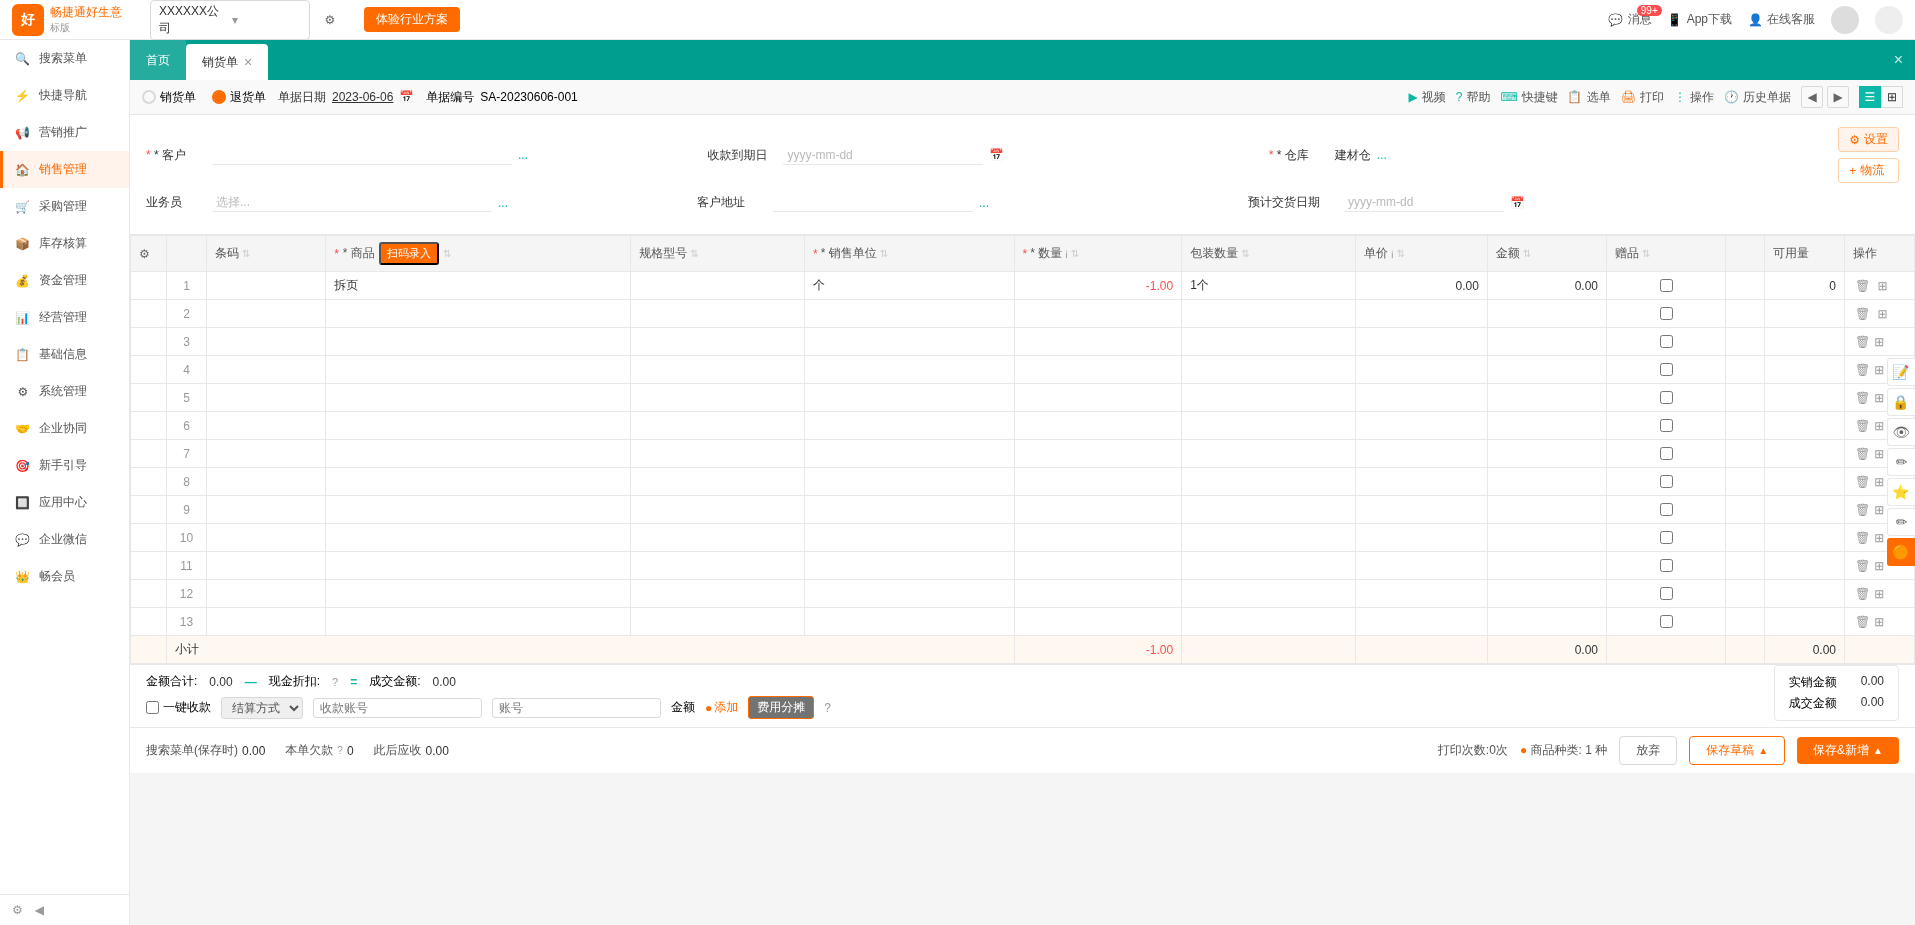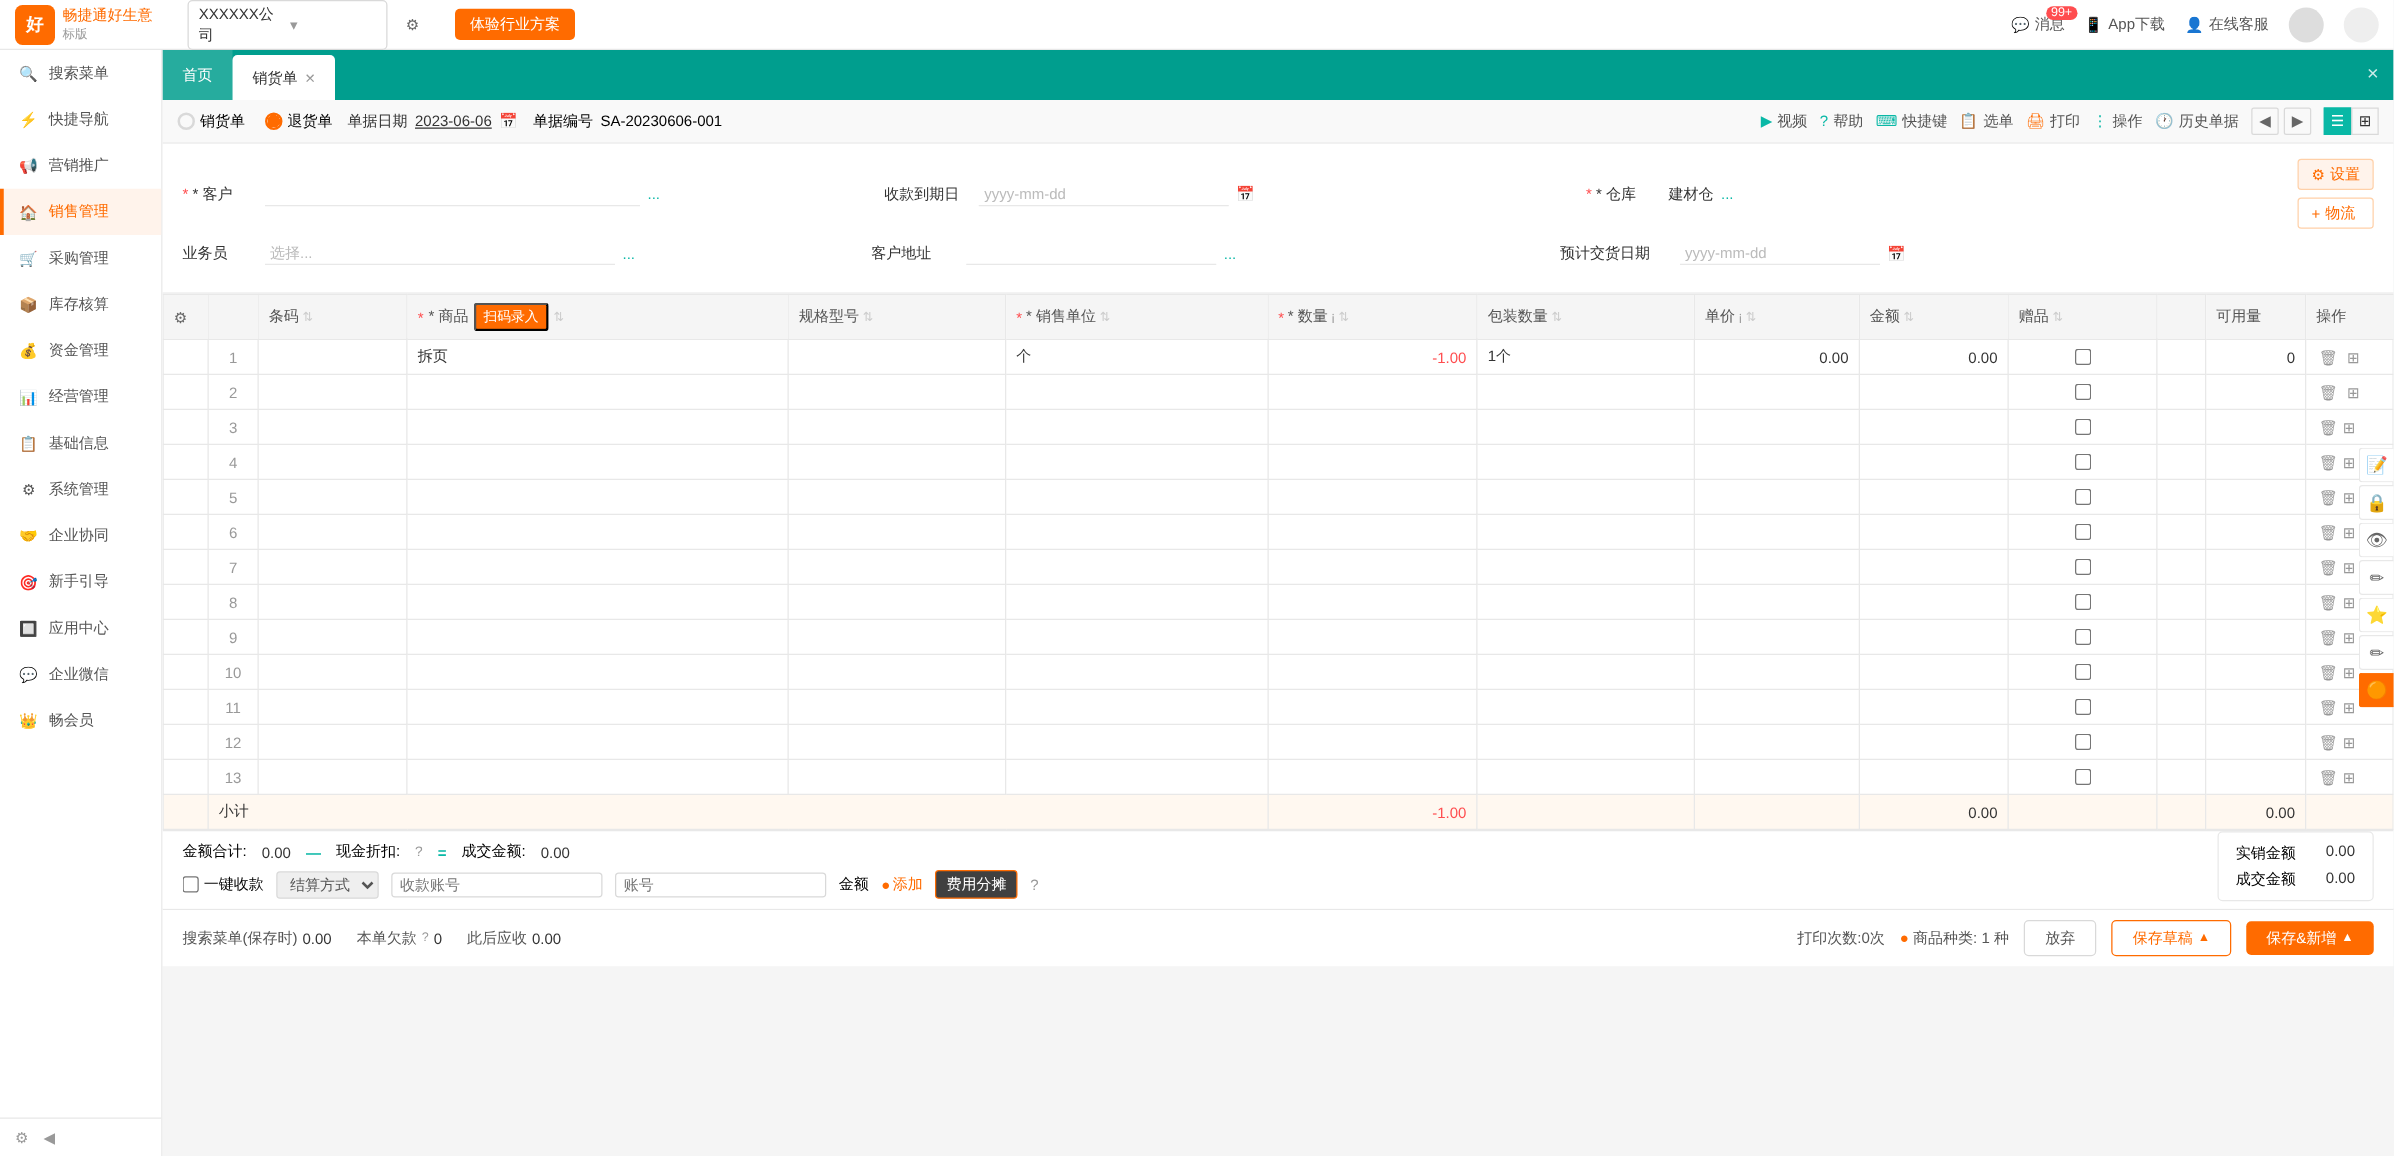--- a/index.html
+++ b/index.html
@@ -93,21 +93,21 @@
     .footer-section { background: white; border-top: 1px solid #e8e8e8; padding: 8px 16px; flex-shrink: 0; }
     .footer-total { display: flex; align-items: center; gap: 12px; margin-bottom: 6px; }
     .minus-icon { color: #09b8a6; font-weight: bold; }
     .equals-icon { color: #09b8a6; font-weight: bold; }
     .footer-payment { display: flex; align-items: center; gap: 10px; }
     .footer-checkbox { display: flex; align-items: center; gap: 4px; cursor: pointer; }
     .footer-select { border: 1px solid #d9d9d9; border-radius: 3px; padding: 2px 6px; color: #555; cursor: pointer; min-width: 80px; }
     .footer-input { border: 1px solid #d9d9d9; border-radius: 3px; padding: 2px 6px; outline: none; min-width: 80px; }
     .add-btn { color: #ff6b00; cursor: pointer; display: flex; align-items: center; gap: 2px; }
     .expense-btn { border: 1px solid #ff6b00; color: #ff6b00; border-radius: 3px; padding: 2px 8px; cursor: pointer; background: white; }
-    .expense-btn.active { background: #404040; color: white; }
+    .expense-btn.active { background: #737373; color: white; }
     .help-icon { color: #999; cursor: pointer; }
 
     
     .bottom-bar { background: white; border-top: 1px solid #e8e8e8; padding: 8px 16px; display: flex; align-items: center; flex-shrink: 0; }
     .bottom-stats { display: flex; align-items: center; gap: 20px; }
     .stat-item { display: flex; align-items: center; gap: 4px; color: #555; }
     .stat-value { color: #333; font-weight: 500; }
     .bottom-right { margin-left: auto; display: flex; align-items: center; gap: 12px; }
     .bottom-info { display: flex; align-items: center; gap: 12px; color: #555; }
     .product-type { display: flex; align-items: center; gap: 4px; }

